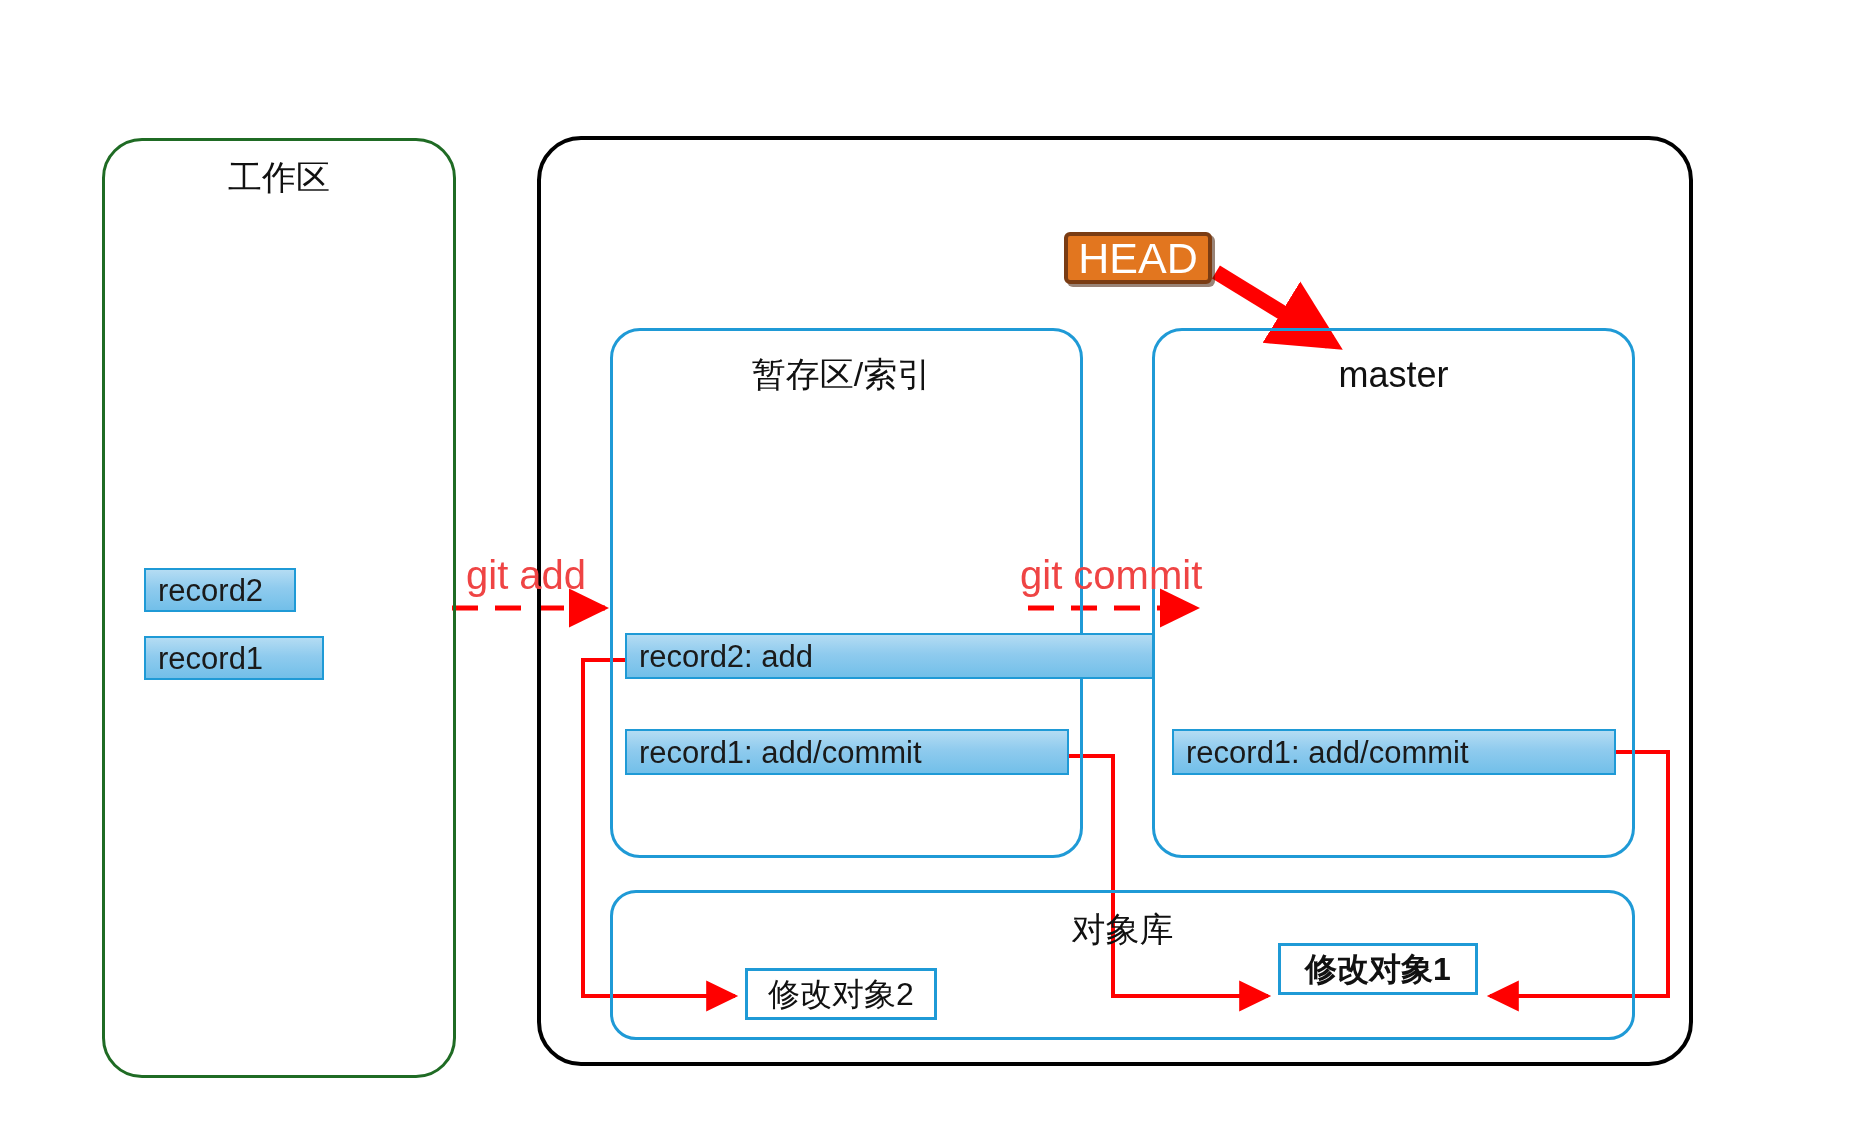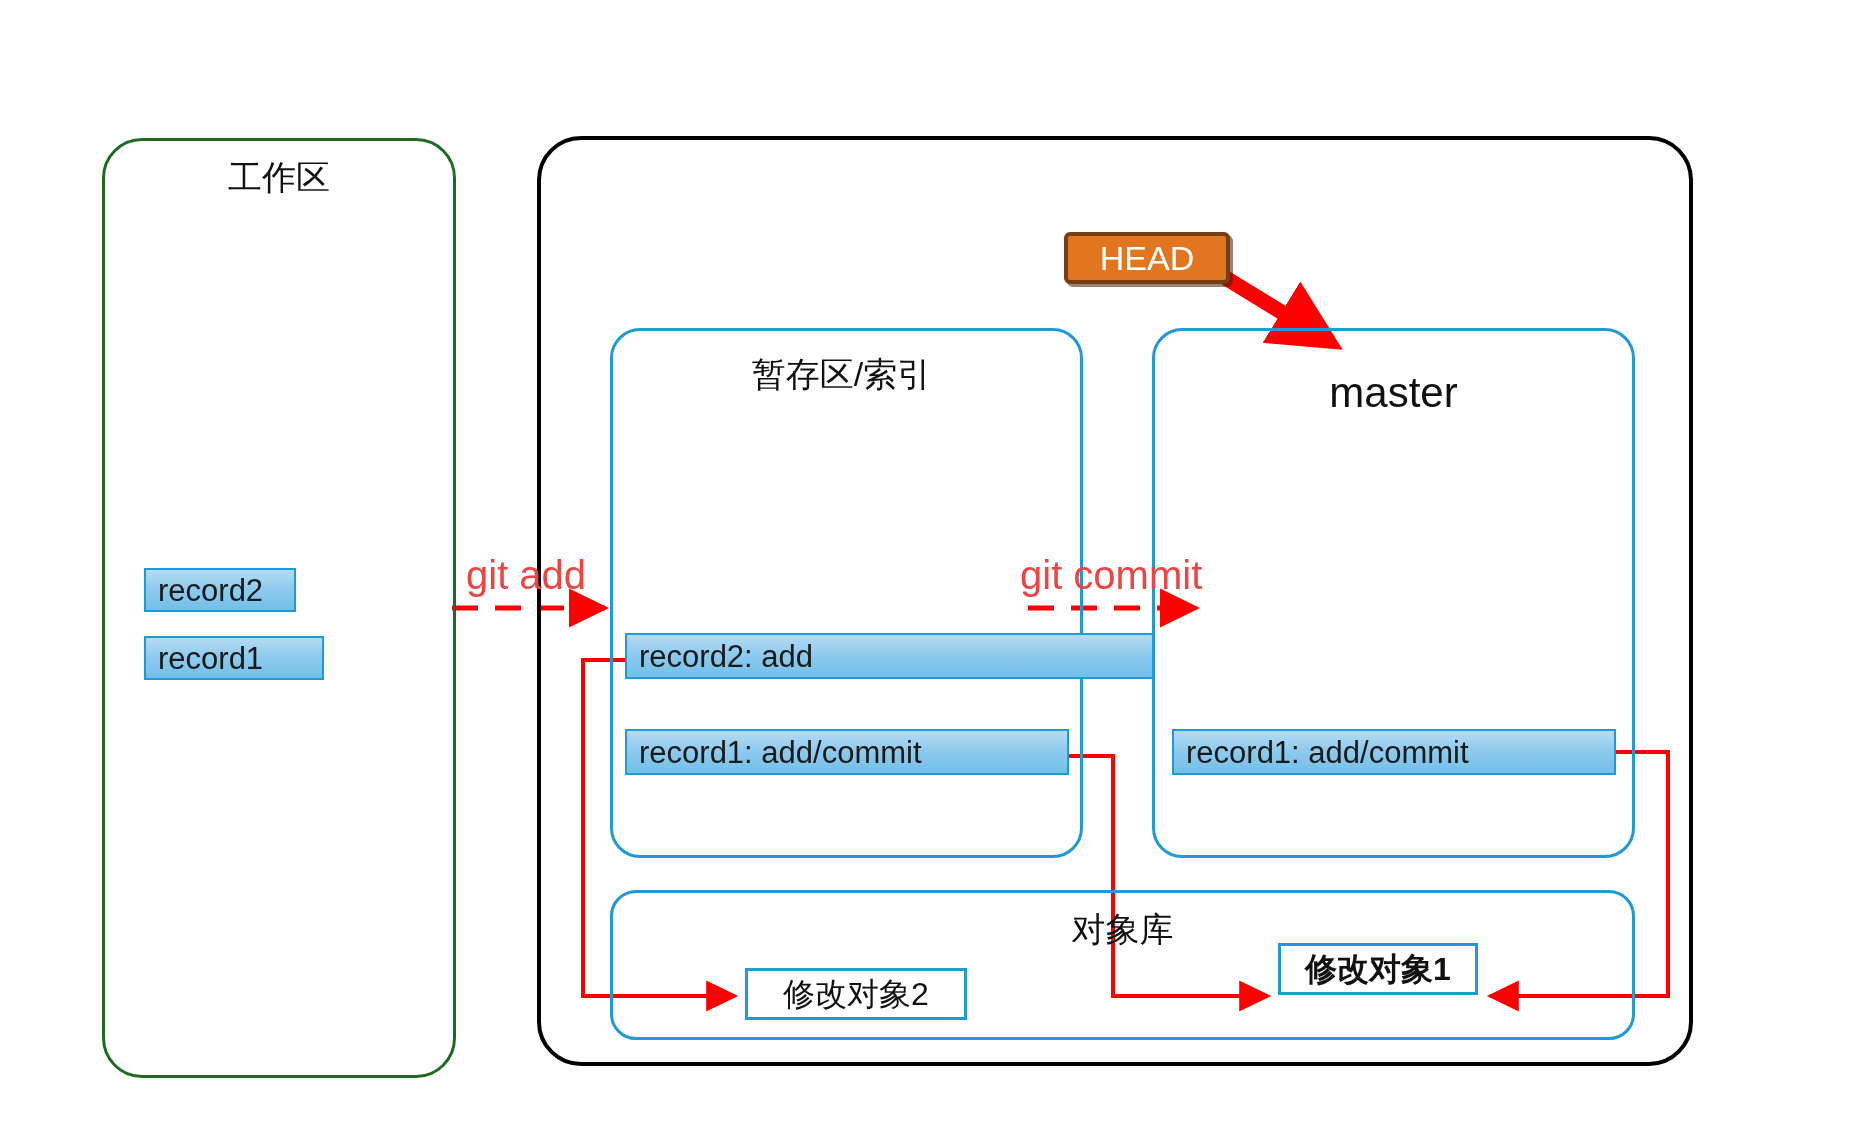--- a/index.html
+++ b/index.html
@@ -62,21 +62,21 @@
   .title {
     color: #111111;
     font-size: 34px;
     line-height: 1;
     white-space: nowrap;
     text-align: center;
   }
   .t-workspace { left: 102px; top: 160px; width: 354px; }
   .t-repo      { left: 1000px; top: 160px; width: 280px; }
   .t-stage     { left: 610px; top: 357px; width: 463px; }
-  .t-master    { left: 1152px; top: 357px; width: 483px; font-size: 42px; margin-top: 15px; }
+  .t-master    { left: 1152px; top: 357px; width: 483px; font-size: 36px; }
   .t-object    { left: 610px; top: 912px; width: 1025px; }
 
   
   .chip {
     box-sizing: border-box;
     border: 2px solid #1f9ad6;
     background: linear-gradient(180deg, #b4dcf3 0%, #8fcbee 45%, #72bfe9 100%);
     color: #1a1a1a;
     font-size: 31px;
     line-height: 1;
@@ -97,33 +97,33 @@
     border: 3px solid #1f9ad6;
     background: #ffffff;
     color: #111111;
     font-size: 32px;
     line-height: 1;
     display: flex;
     align-items: center;
     justify-content: center;
     white-space: nowrap;
   }
-  .obj-2 { left: 745px; top: 968px; width: 222px; height: 52px; text-align: right; }
+  .obj-2 { left: 745px; top: 968px; width: 192px; height: 52px; text-align: right; }
   .obj-1 { left: 1278px; top: 943px; width: 200px; height: 52px; font-weight: bold; }
 
   
   .head-box {
     left: 1064px; top: 232px;
-    width: 166px; height: 52px;
+    width: 148px; height: 52px;
     box-sizing: border-box;
     border: 4px solid #7a3c13;
     border-radius: 6px;
     background: #e2761f;
     color: #ffffff;
-    font-size: 34px;
+    font-size: 43px;
     line-height: 1;
     display: flex;
     align-items: center;
     justify-content: center;
     box-shadow: 3px 3px 0 rgba(70,30,5,0.55);
   }
 
   
   .cmd {
     color: #ef4444;

